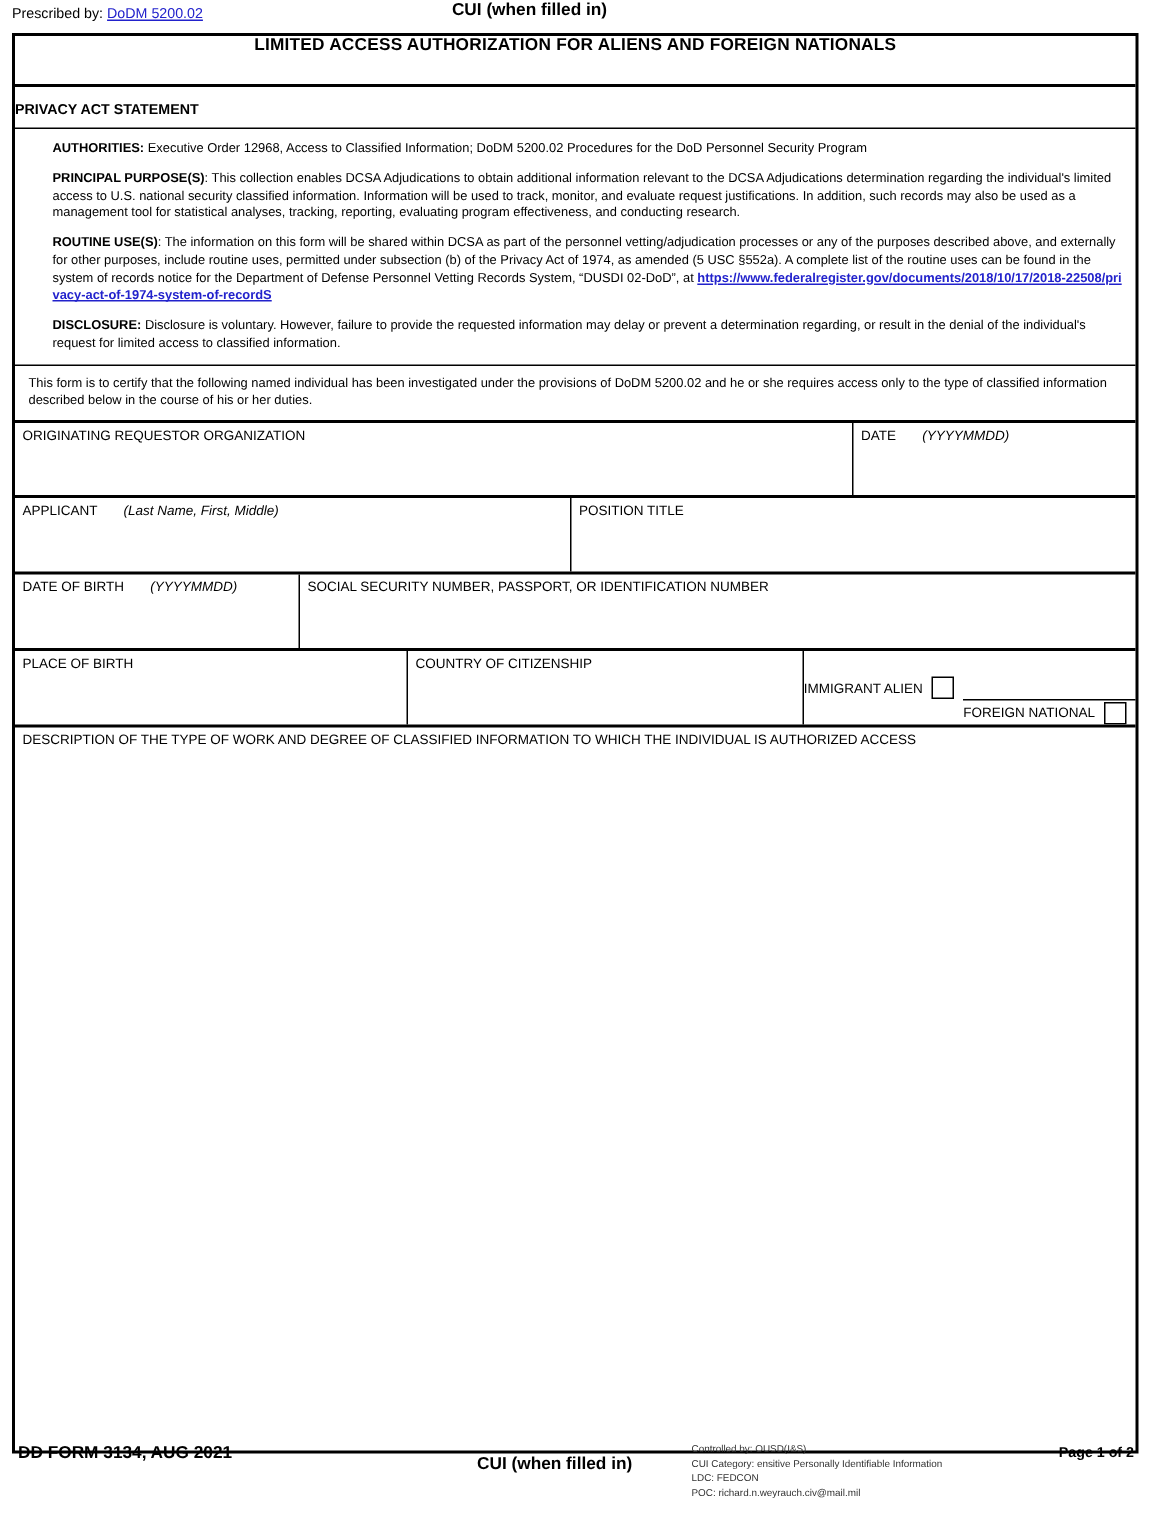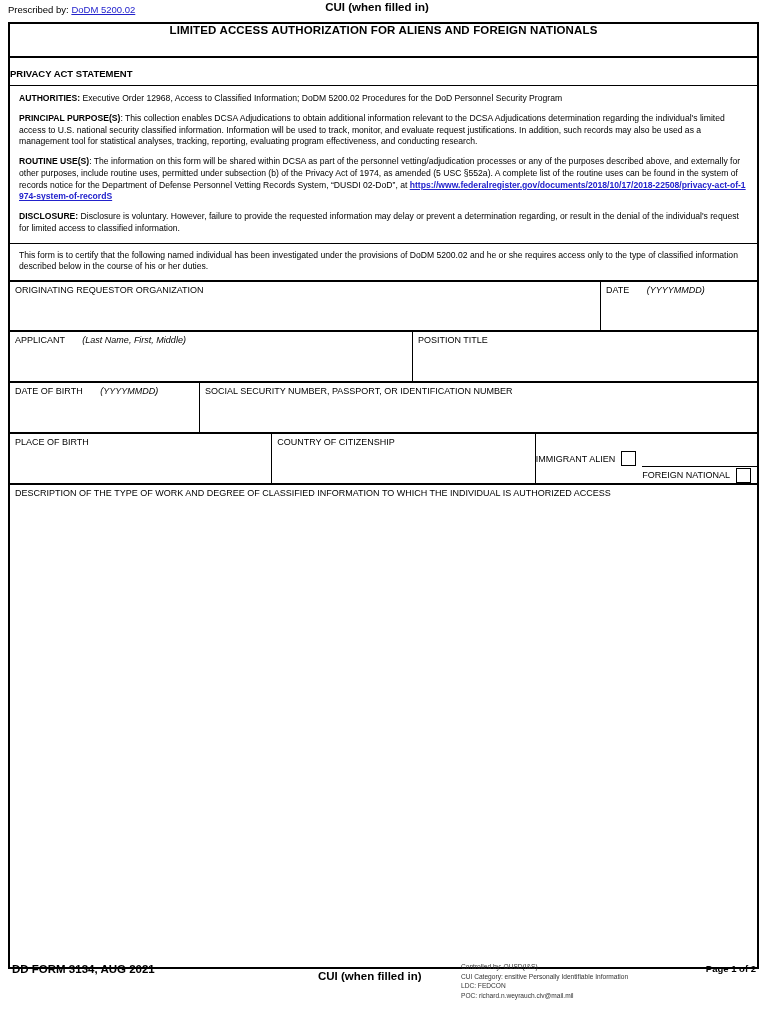--- a/index.html
+++ b/index.html
@@ -14,21 +14,20 @@
     color: #000000;
     position: relative;
     overflow: hidden;
   }
 
   
   .top-strip {
     position: relative;
     height: 20px;
     width: 706px;
-    padding-left: 48px;
   }
   .prescribed {
     position: absolute;
     left: 8px;
     top: 4px;
     font-size: 9.5px;
     white-space: nowrap;
   }
   .prescribed .lnk {
     color: #2222cc;
@@ -80,21 +79,21 @@
     font-weight: bold;
   }
 
   .pa-body {
     border-bottom: 1px solid #000;
     padding: 7px 9px 8px 9px;
     font-size: 8.6px;
     line-height: 1.37;
   }
   .pa-body p {
-    margin: 0 0 8px 0;
+    margin: 0 0 8px 16px;
     text-align: left;
   }
   .pa-body p:last-child { margin-bottom: 0; }
   .pa-body b { font-weight: bold; }
   .pa-body .url {
     color: #2222cc;
     font-weight: bold;
     text-decoration: underline;
     word-break: break-all;
   }
@@ -103,21 +102,20 @@
     border-bottom: 2px solid #000;
     padding: 6px 9px 7px 9px;
     font-size: 8.6px;
     line-height: 1.37;
   }
 
   
   .row {
     display: flex;
     border-bottom: 2px solid #000;
-    gap: 32px;
   }
   .cell {
     position: relative;
     box-sizing: border-box;
     padding: 3px 0 0 5px;
   }
   .cell + .cell {
     border-left: 1px solid #000;
   }
   .lbl {

